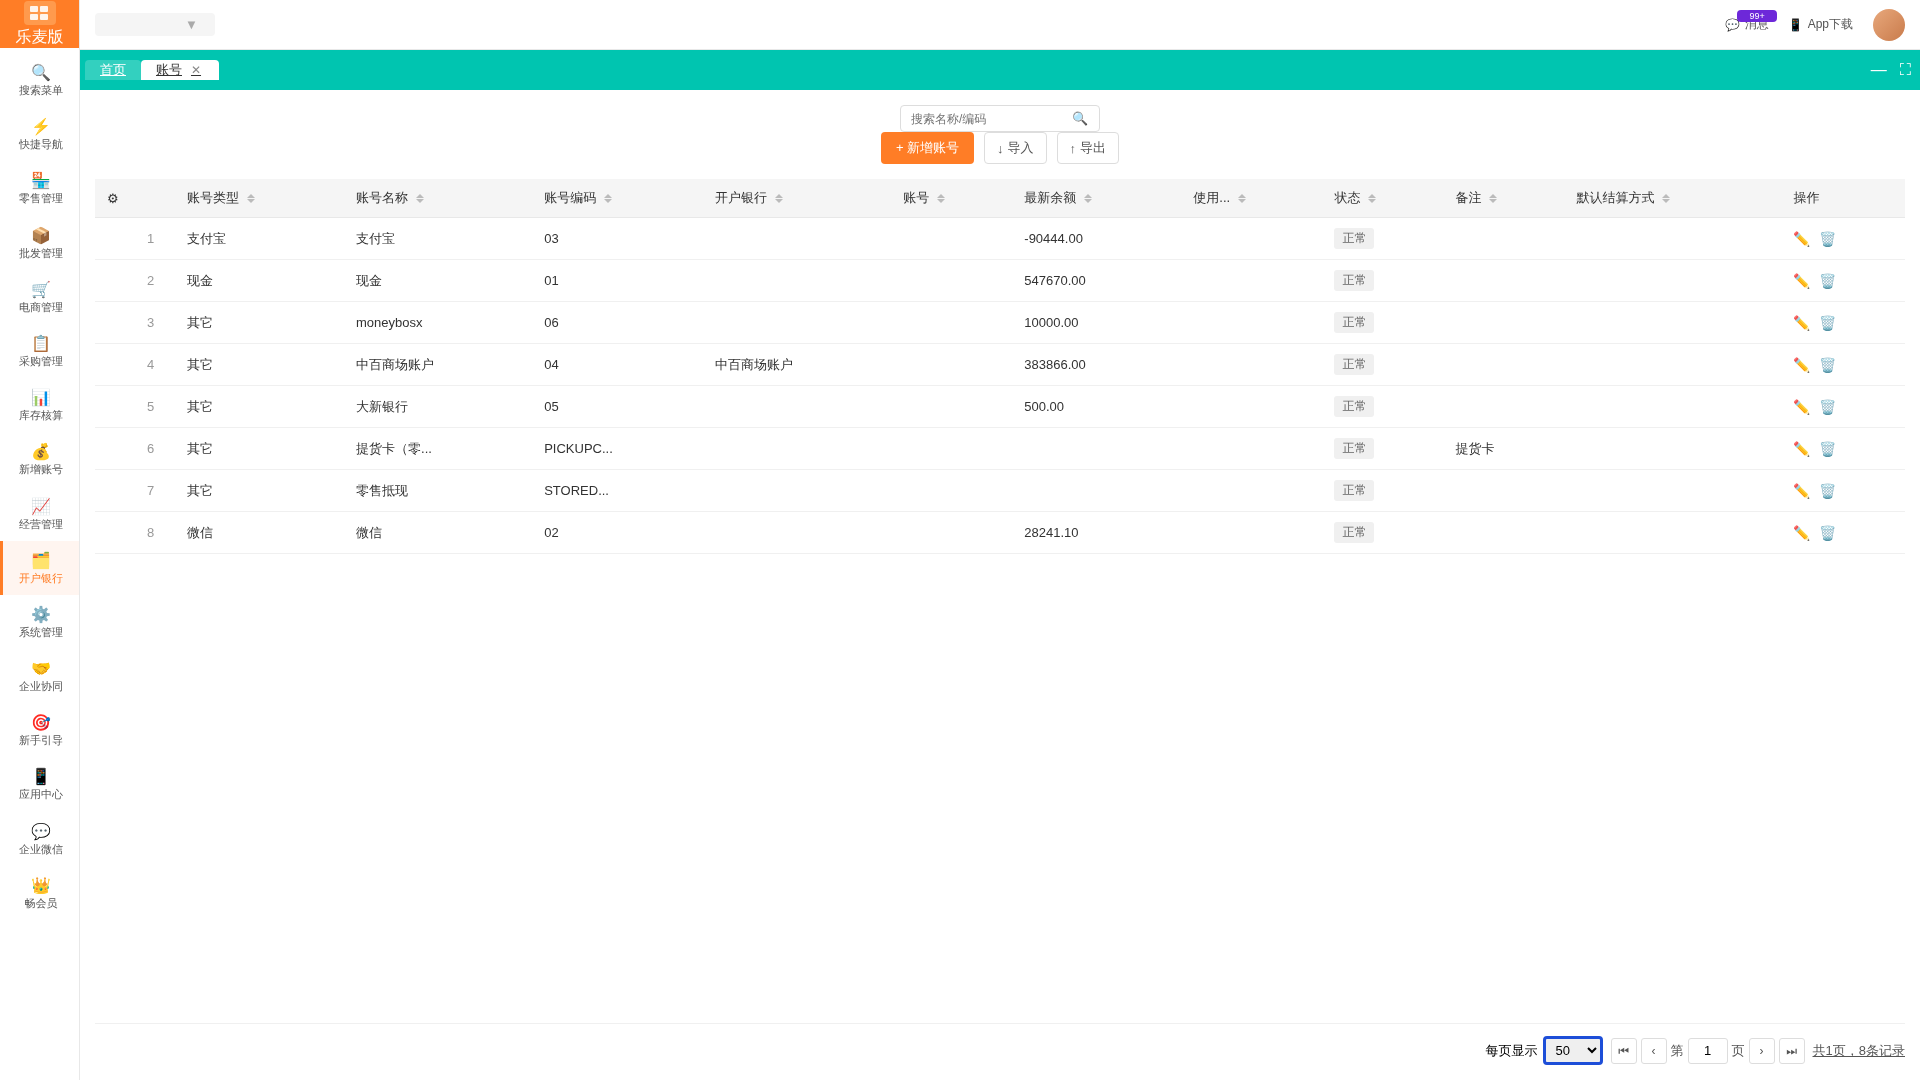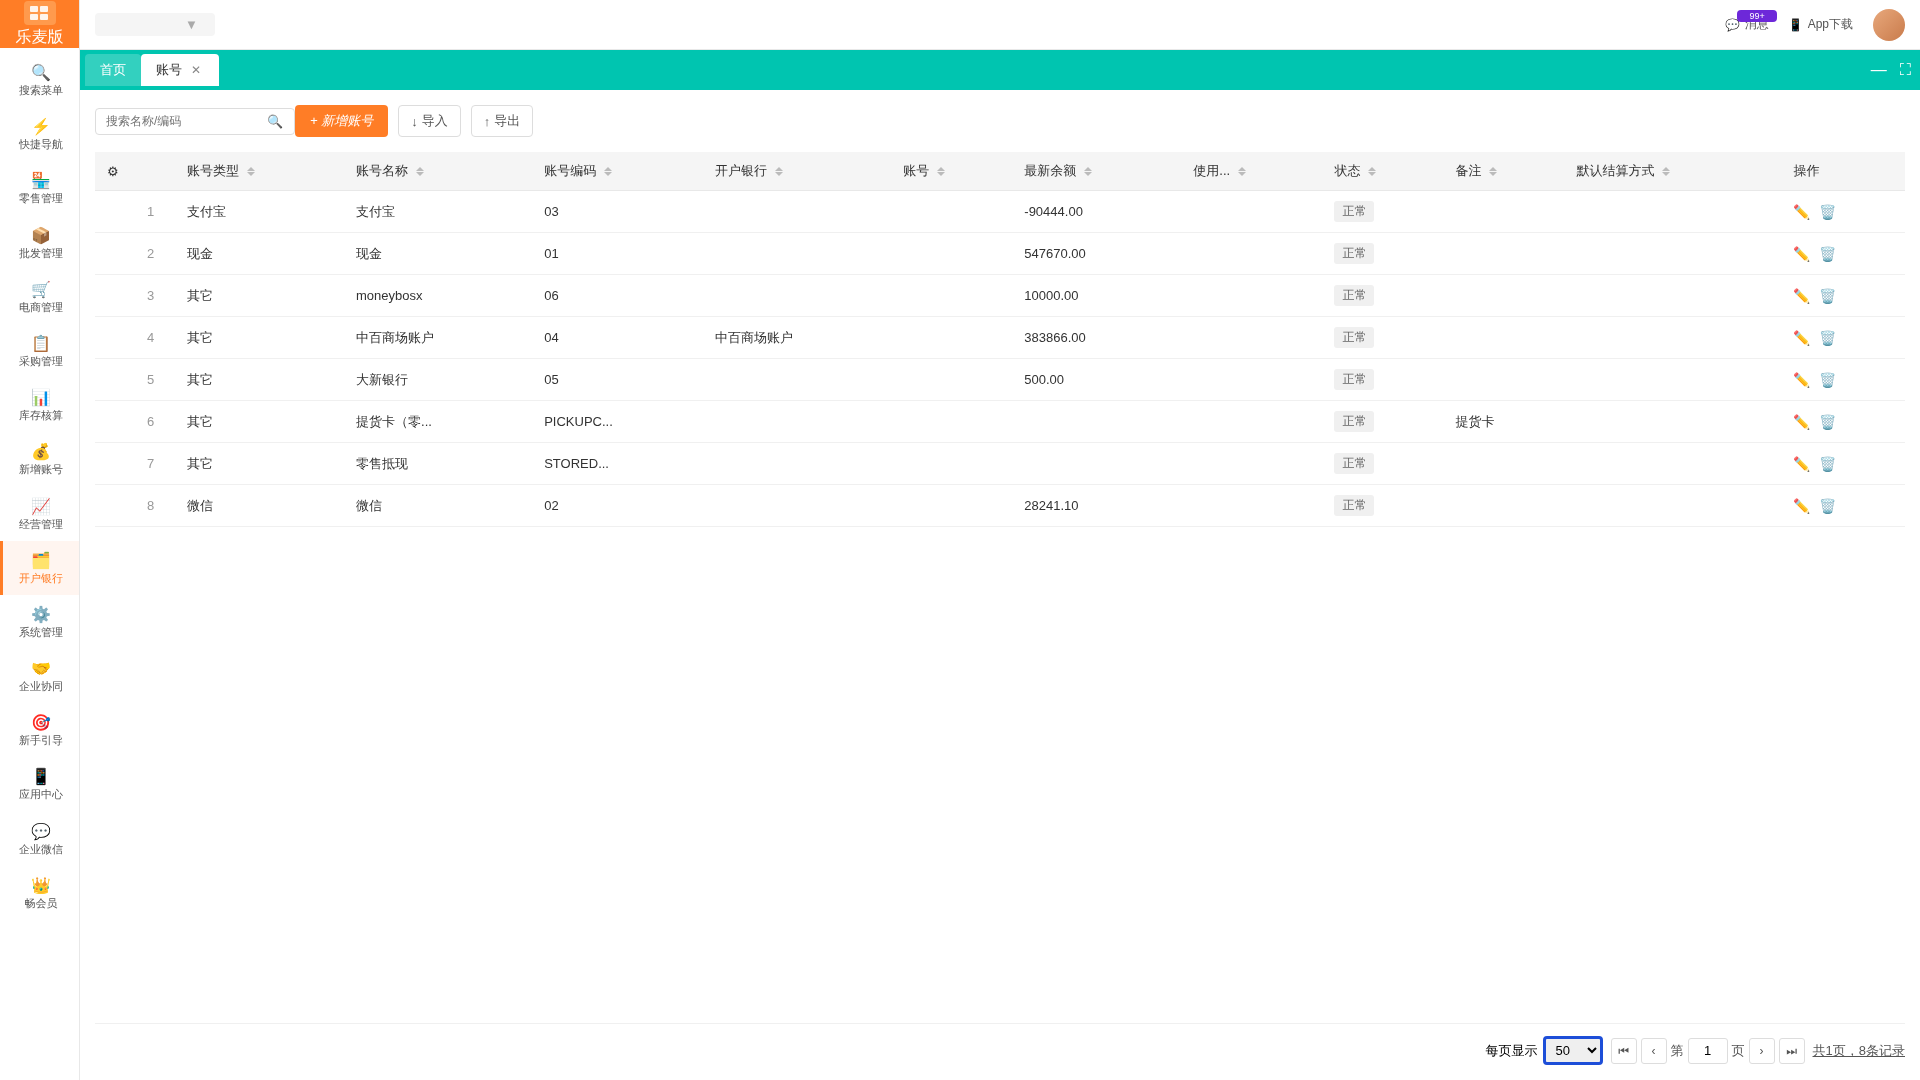--- a/index.html
+++ b/index.html
@@ -160,25 +160,26 @@
       display: flex;
       align-items: center;
       height: 40px;
       padding: 0 5px;
       flex-shrink: 0;
     }
     .tab {
       display: flex;
       align-items: center;
       padding: 0 15px;
-      height: 32px;
+      height: 20px;
       border-radius: 4px 4px 0 0;
       cursor: pointer;
       font-size: 13px;
       gap: 6px;
+      text-decoration: underline;
     }
     .tab.active {
       background: #fff;
       color: #333;
     }
     .tab.home {
       background: rgba(255,255,255,0.2);
       color: white;
     }
     .tab-close {
@@ -210,23 +211,24 @@
       display: flex;
       flex-direction: column;
       overflow: hidden;
       padding: 15px;
     }
 
     
     .toolbar {
       display: flex;
       align-items: center;
-      justify-content: flex-start;
+      justify-content: flex-end;
       margin-bottom: 15px;
       flex-shrink: 0;
+      flex-direction: column;
     }
     .search-box {
       display: flex;
       align-items: center;
       border: 1px solid #ddd;
       border-radius: 4px;
       padding: 5px 10px;
       width: 200px;
       gap: 5px;
     }
@@ -245,21 +247,20 @@
       background: #ff7d26;
       color: white;
       border: none;
       padding: 7px 15px;
       border-radius: 4px;
       cursor: pointer;
       font-size: 13px;
       display: flex;
       align-items: center;
       gap: 4px;
-      font-style: italic;
     }
     .btn-outline {
       background: white;
       color: #555;
       border: 1px solid #ddd;
       padding: 6px 12px;
       border-radius: 4px;
       cursor: pointer;
       font-size: 13px;
       display: flex;

